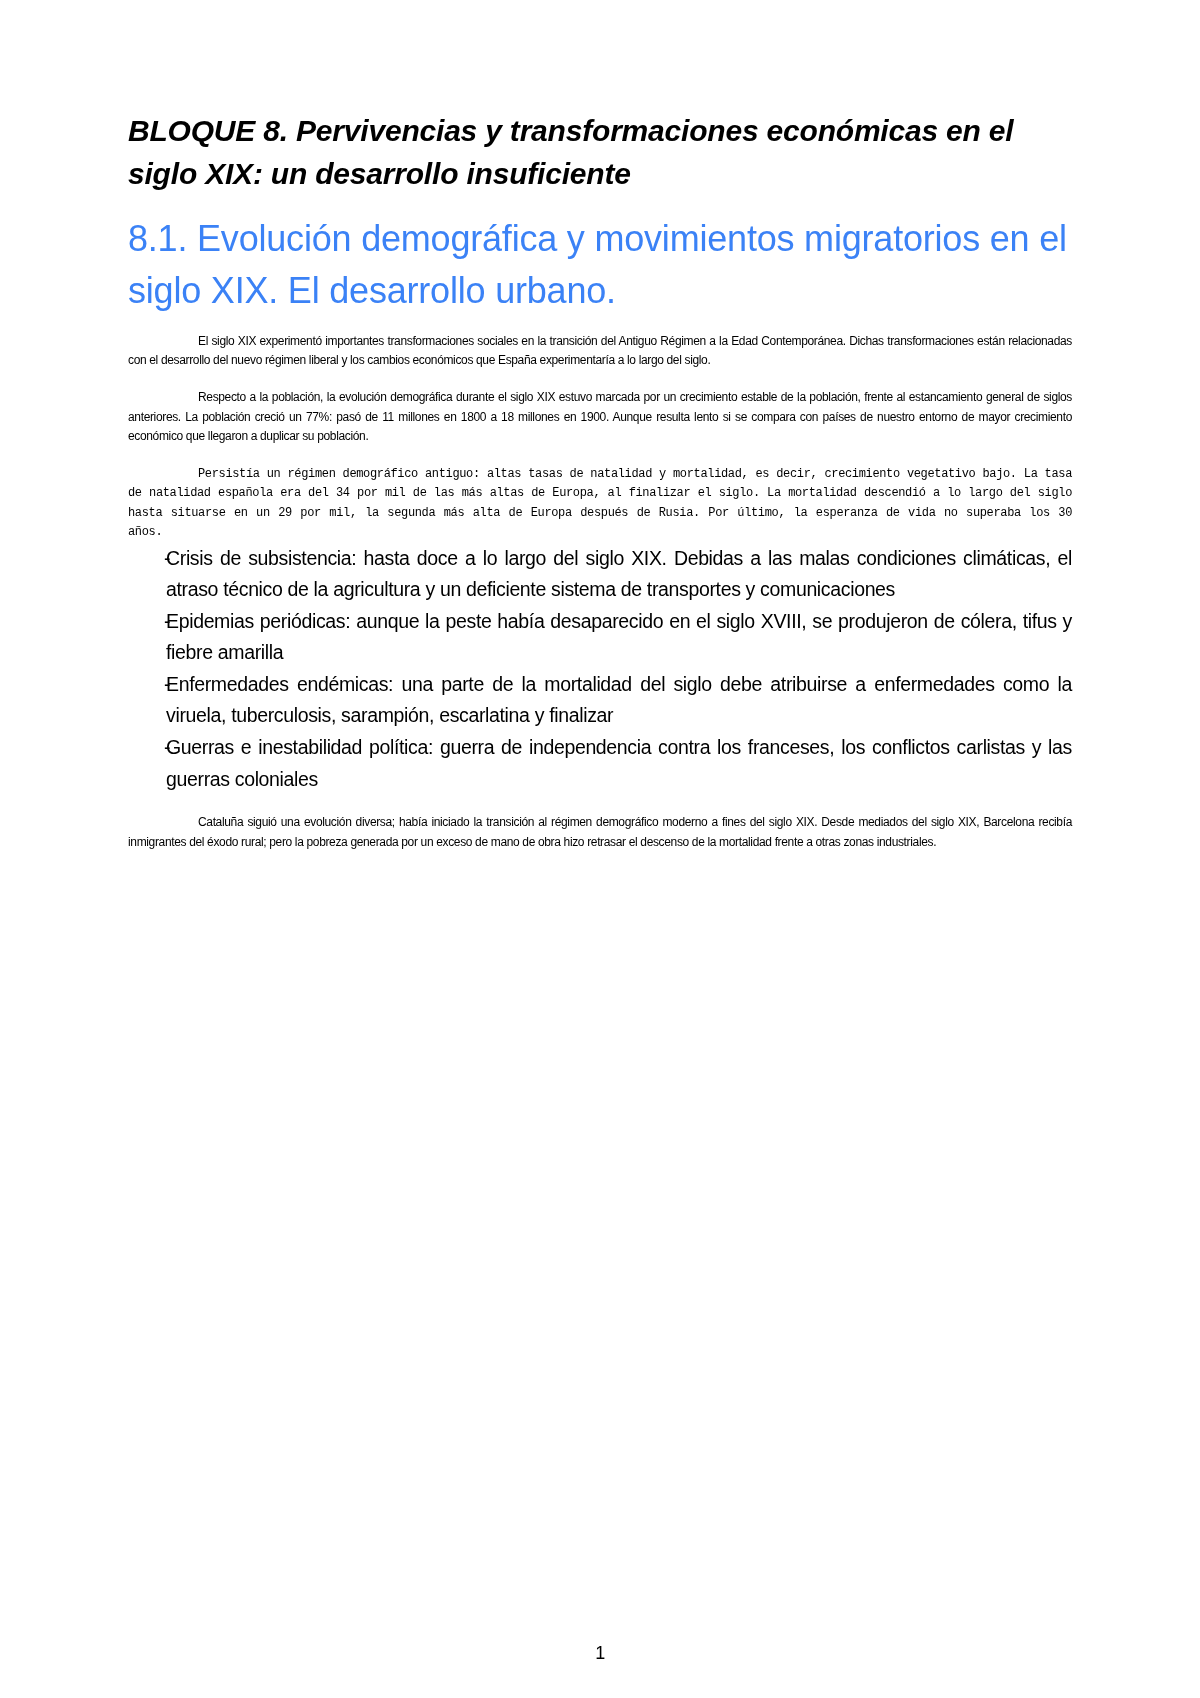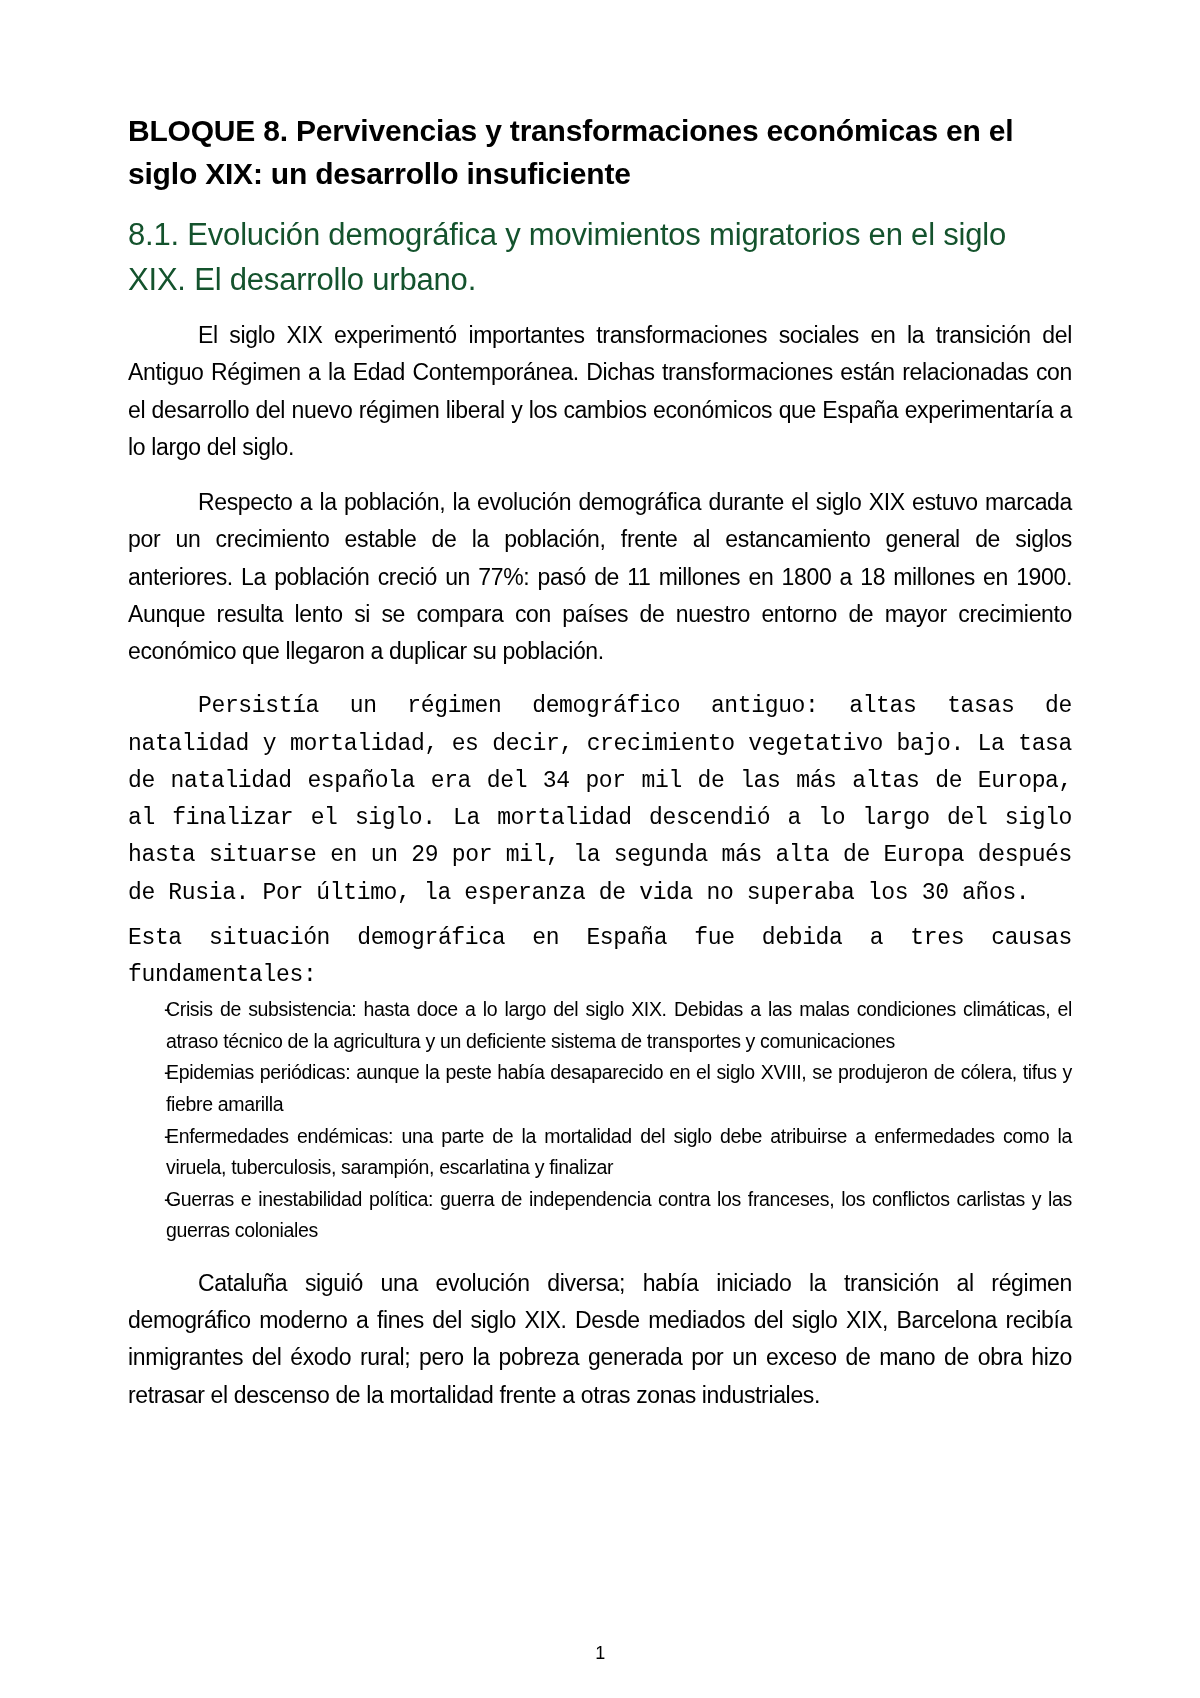--- a/index.html
+++ b/index.html
@@ -16,34 +16,35 @@
     padding: 110px 128px 0 128px;
     font-family: "Liberation Sans", sans-serif;
     color: #000000;
   }
   .doc-title {
     font-size: 30px;
     font-weight: bold;
     line-height: 1.42;
     margin: 0 0 6px 0;
     letter-spacing: -0.2px;
+    font-style: italic;
   }
   .doc-subtitle {
-    font-size: 31px;
+    font-size: 36px;
     font-weight: normal;
     line-height: 1.45;
     margin: 18px 0 14px 0;
-    color: #14532d;
+    color: #3b82f6;
     letter-spacing: -0.2px;
   }
   p.body-par {
-    font-size: 23px;
+    font-size: 12px;
     line-height: 1.62;
     text-align: justify;
-    margin: 8px 0 18px 0;
+    margin: 0 0 18px 0;
     letter-spacing: -0.35px;
   }
   p.indent {
     text-indent: 70px;
   }
   p.tight {
     margin-bottom: 0;
     font-family: Liberation Mono, monospace;
   }
   ul.bullets {
@@ -88,21 +89,20 @@
 
   <h2 class="doc-subtitle">8.1. Evolución demográfica y movimientos migratorios en el siglo XIX. El desarrollo urbano.</h2>
 
   <p class="body-par indent">El siglo XIX experimentó importantes transformaciones sociales en la transición del Antiguo Régimen a la Edad Contemporánea. Dichas transformaciones están relacionadas con el desarrollo del nuevo régimen liberal y los cambios económicos que España experimentaría a lo largo del siglo.</p>
 
   <p class="body-par indent">Respecto a la población, la evolución demográfica durante el siglo XIX estuvo marcada por un crecimiento estable de la población, frente al estancamiento general de siglos anteriores. La población creció un 77%: pasó de 11 millones en 1800 a 18 millones en 1900. Aunque resulta lento si se compara con países de nuestro entorno de mayor crecimiento económico que llegaron a duplicar su población.</p>
 
   <p class="body-par indent tight">Persistía un régimen demográfico antiguo: altas tasas de natalidad y mortalidad, es decir, crecimiento vegetativo bajo. La tasa de natalidad española era del 34 por mil de las más altas de Europa, al finalizar el siglo. La mortalidad descendió a lo largo del siglo hasta situarse en un 29 por mil, la segunda más alta de Europa después de Rusia. Por último, la esperanza de vida no superaba los 30 años.</p>
 
 
-  <p class="body-par tight">Esta situación demográfica en España fue debida a tres causas fundamentales:</p>
 
   <ul class="bullets">
     <li>
       <span class="dash">-</span>
       <span class="li-text">Crisis de subsistencia: hasta doce a lo largo del siglo XIX. Debidas a las malas condiciones climáticas, el atraso técnico de la agricultura y un deficiente sistema de transportes y comunicaciones</span>
     </li>
     <li>
       <span class="dash">-</span>
       <span class="li-text">Epidemias periódicas: aunque la peste había desaparecido en el siglo XVIII, se produjeron de cólera, tifus y fiebre amarilla</span>
     </li>

